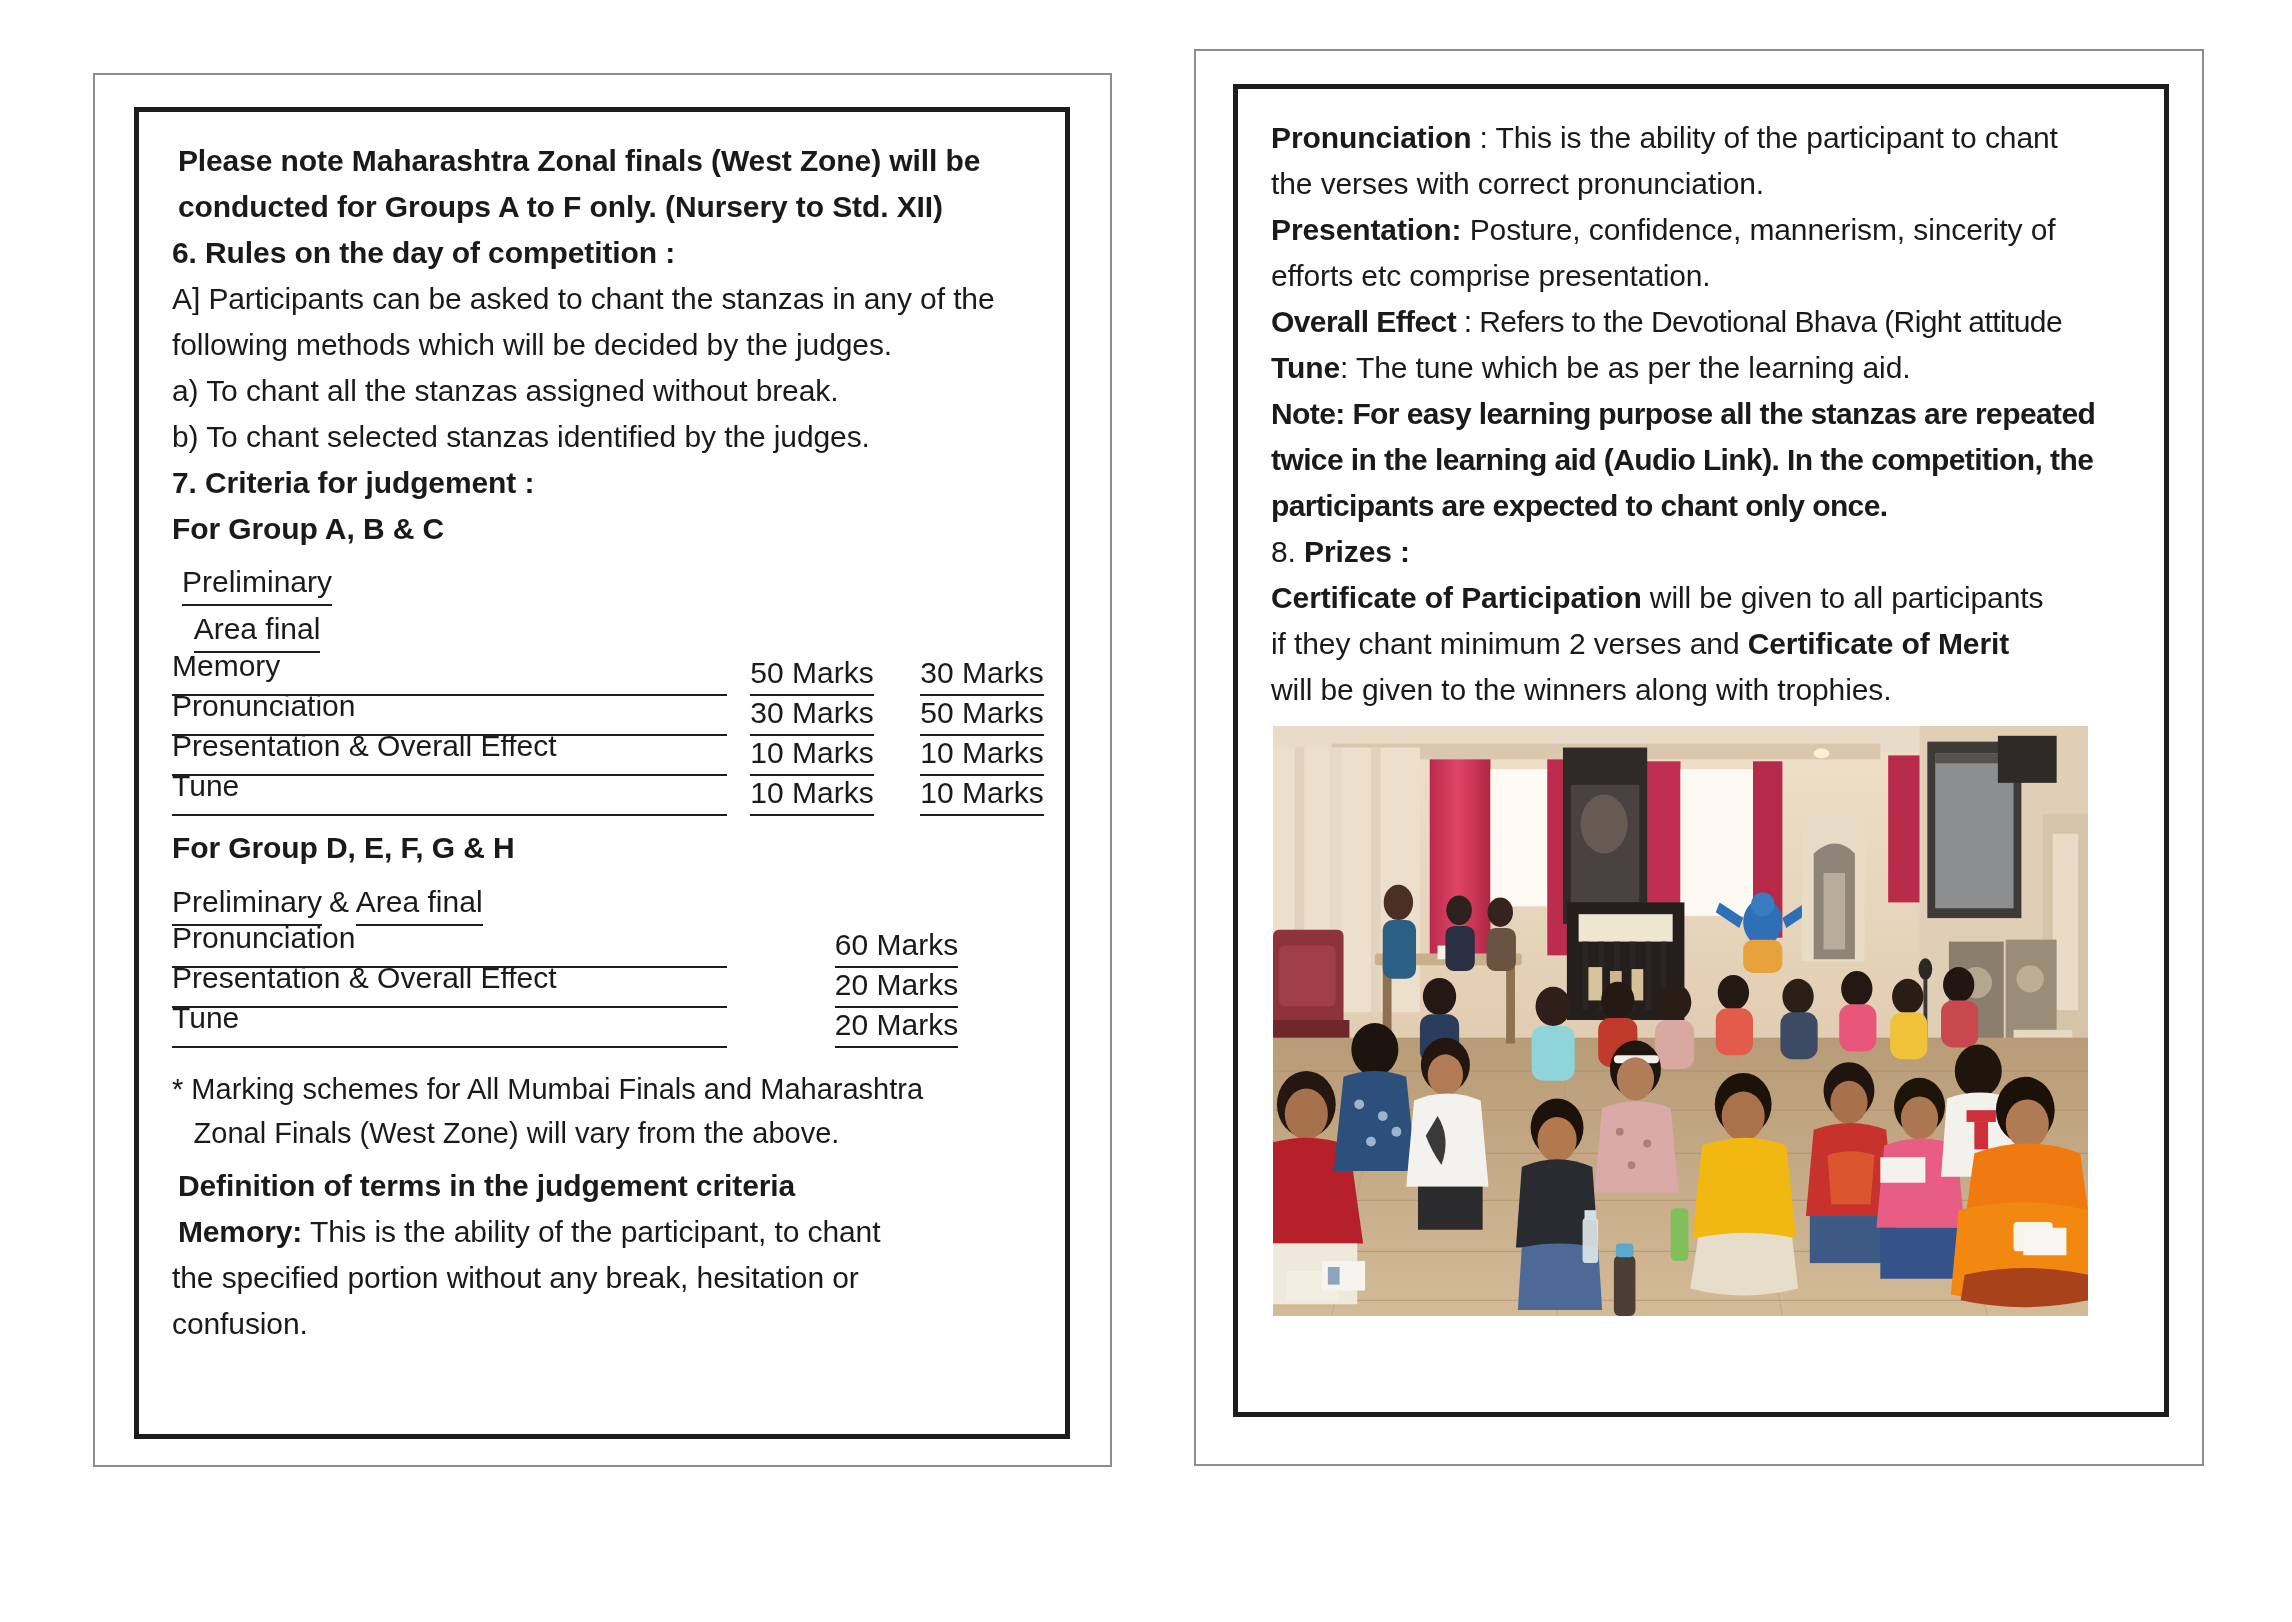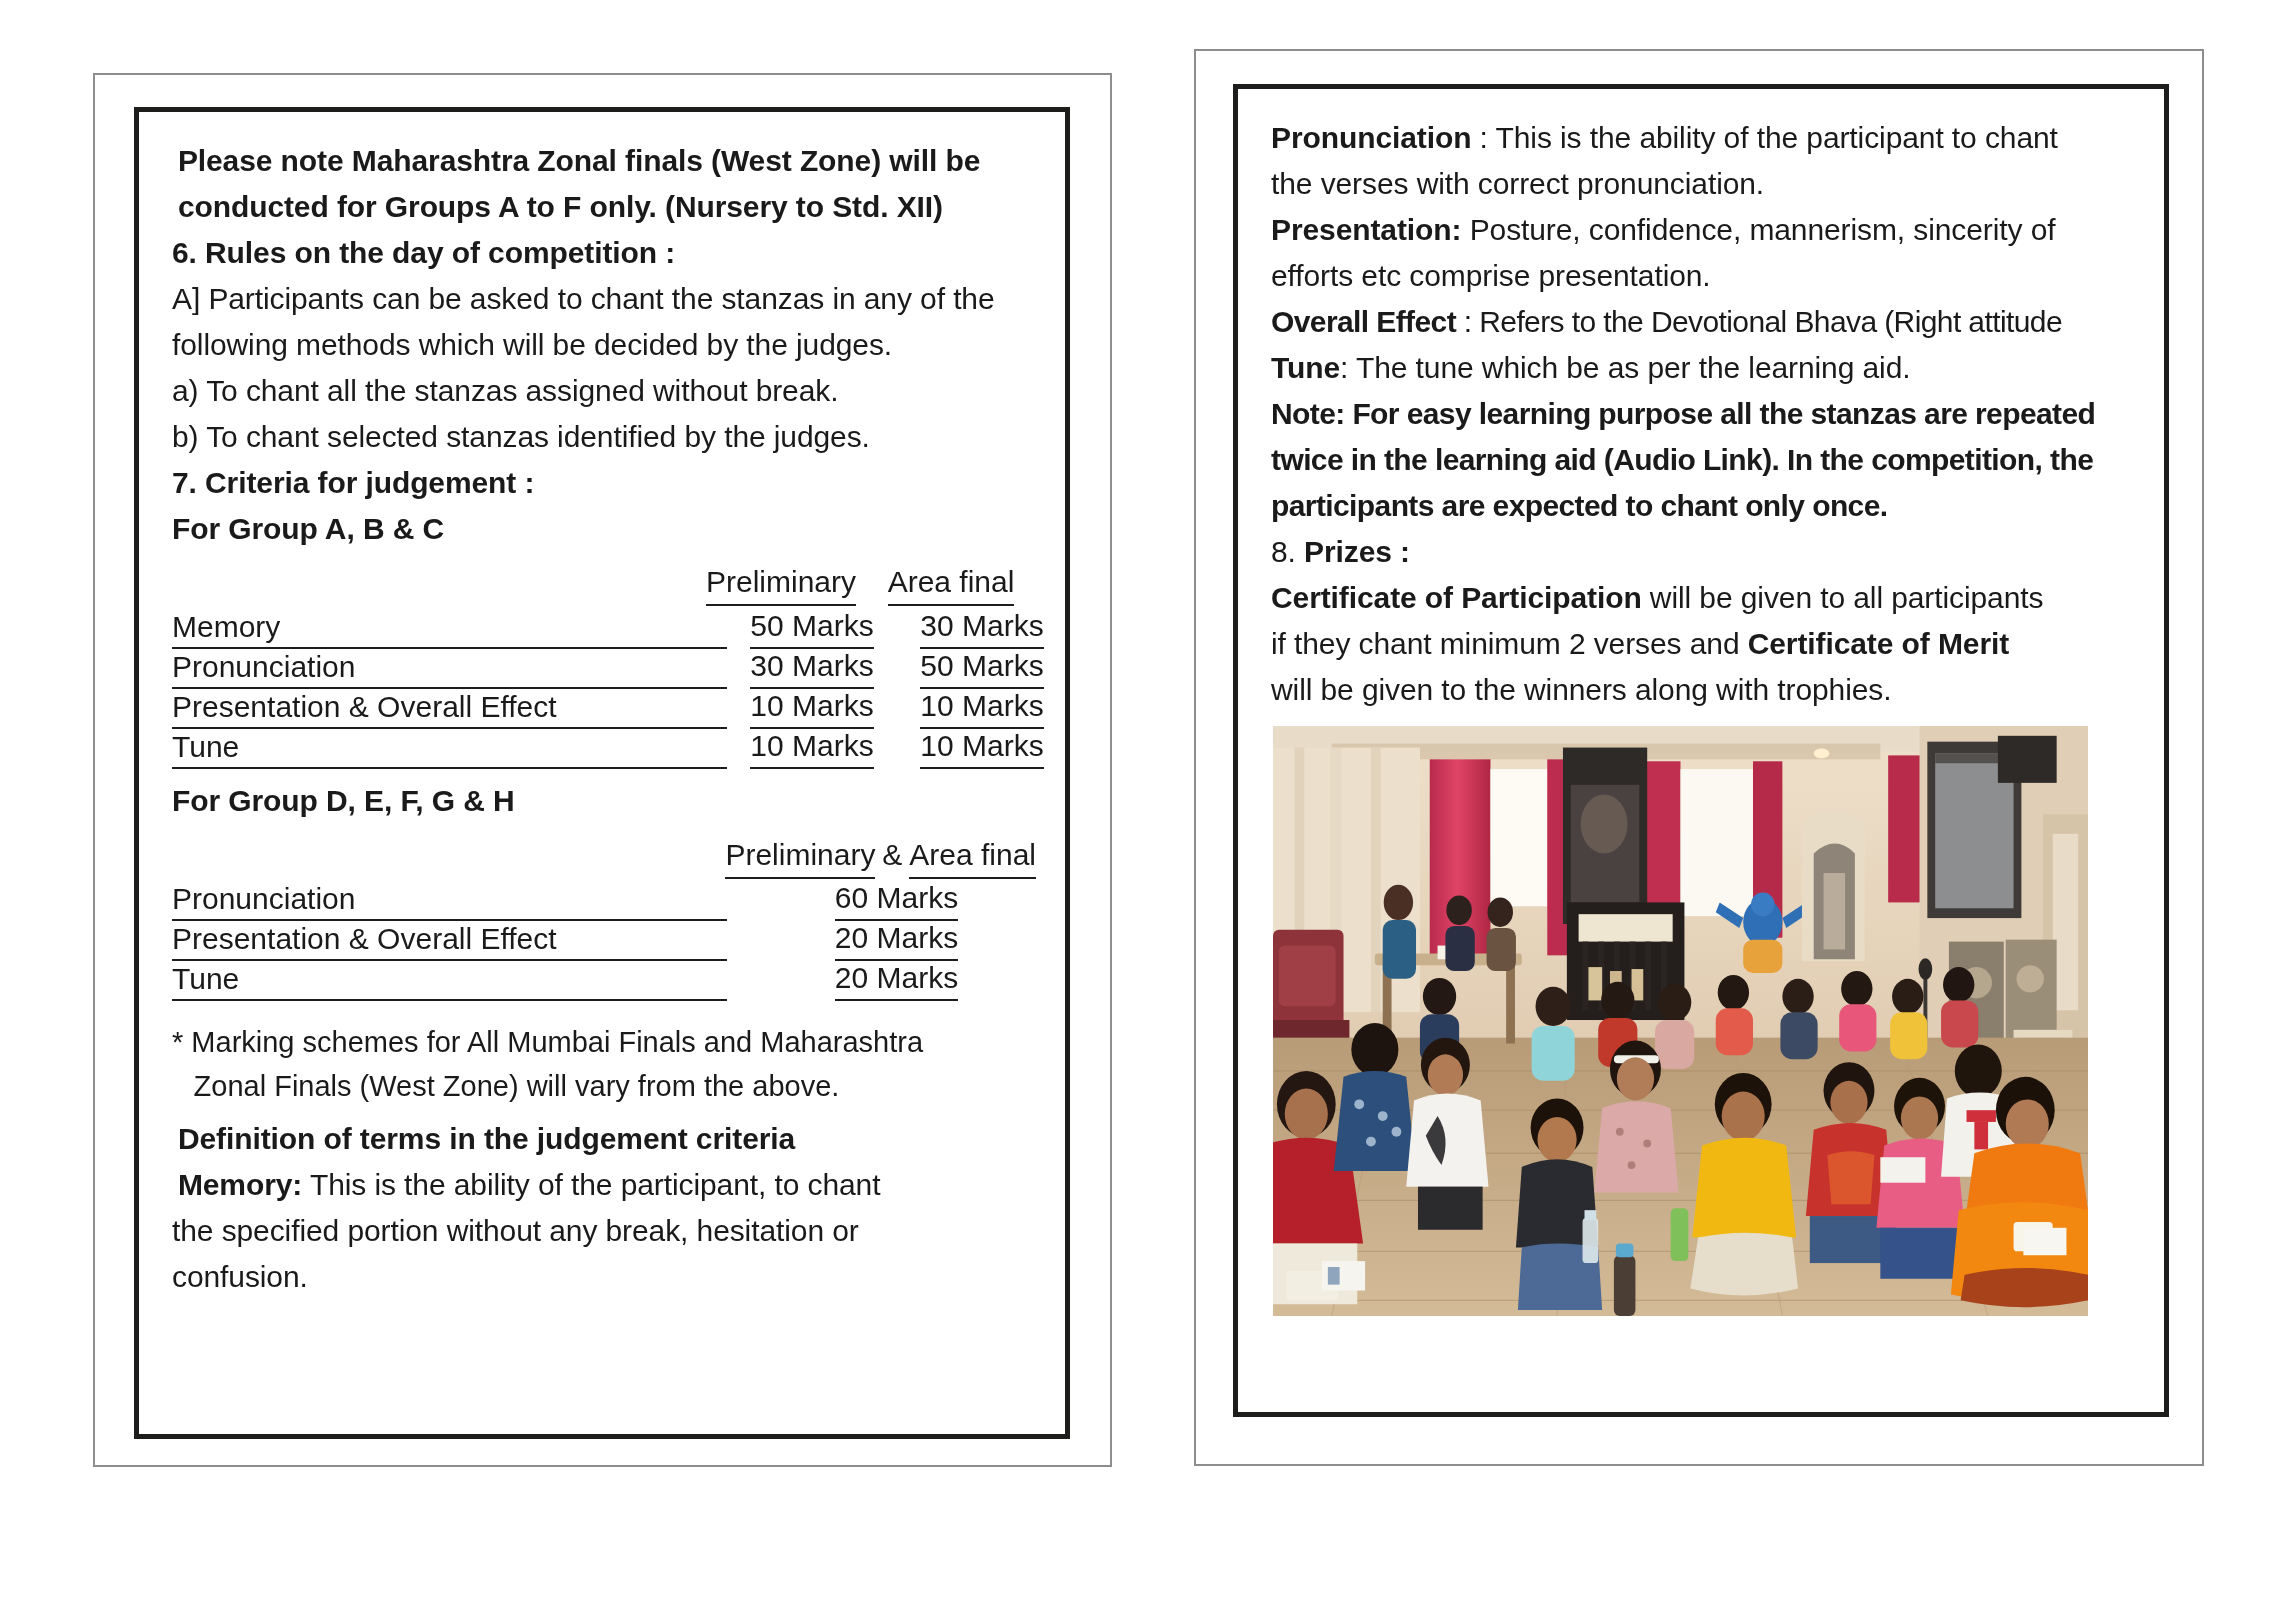--- a/index.html
+++ b/index.html
@@ -59,38 +59,39 @@
   .crit-table {
     position: relative;
     width: 100%;
   }
   .crit-head {
     display: flex;
     justify-content: flex-end;
     font-size: 30px;
     line-height: 43px;
     padding-bottom: 2px;
+    flex-direction: column;
   }
   .crit-head .col {
     text-align: center;
     padding: 0 0 1px 0;
   }
   .u { border-bottom: 2.4px solid #1d1d1b; display: inline-block; padding-bottom: 1px;}
 
   .crit-row {
     display: flex;
     align-items: flex-end;
     font-size: 30px;
     line-height: 40px;
     height: 40px;
   }
   .crit-row .label {
     flex: 0 0 auto;
     border-bottom: 2.4px solid #1d1d1b;
-    padding-bottom: 0;
+    padding-bottom: 8px;
     box-sizing: border-box;
   }
   .crit-row .val {
     flex: 0 0 auto;
     text-align: center;
     box-sizing: border-box;
   }
   .crit-row .val span {
     border-bottom: 2.4px solid #1d1d1b;
     padding-bottom: 1px;

